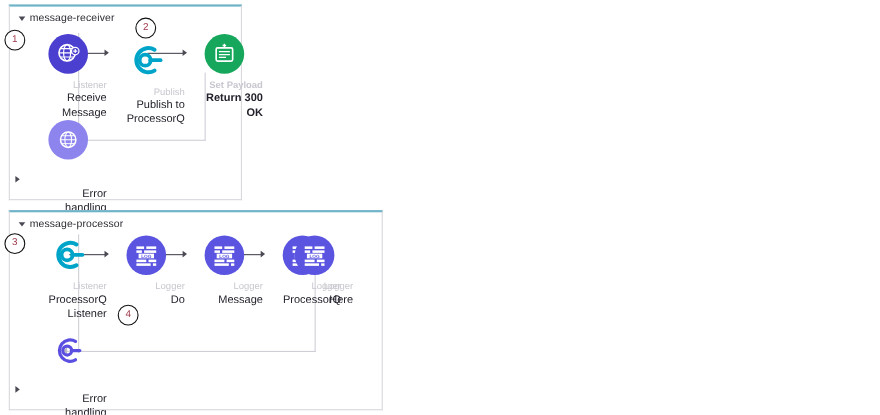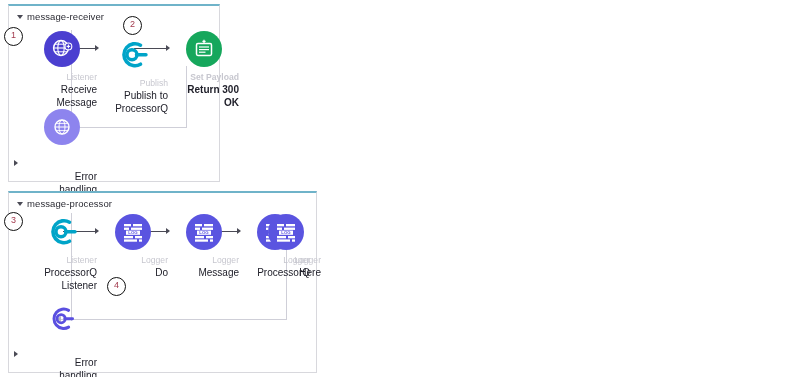--- a/index.html
+++ b/index.html
@@ -228,21 +228,21 @@
         </div>
       </div>
       <div style="height:22px;"></div>
       <div class="node-label">Error</div>
       <div class="node-label">handling</div>
     </div>
 
     <span class="tri-expand" style="position:absolute; left:5px; top:154px;"></span>
   </div>
 
-  <div class="flow-panel" style="left:8px; top:191px; width:309px; height:182px;">
+  <div class="flow-panel" style="left:8px; top:191px; width:340px; height:182px;">
 
     <div class="flow-header">
       <span class="tri-collapse"></span>
       <span>message-processor</span>
     </div>
 
     <div class="conn conn-h" style="left:54px; top:38px; width:33px;"></div>
     <div class="arrow-head" style="left:86px; top:35px;"></div>
 
     <div class="conn conn-h" style="left:125px; top:38px; width:33px;"></div>

